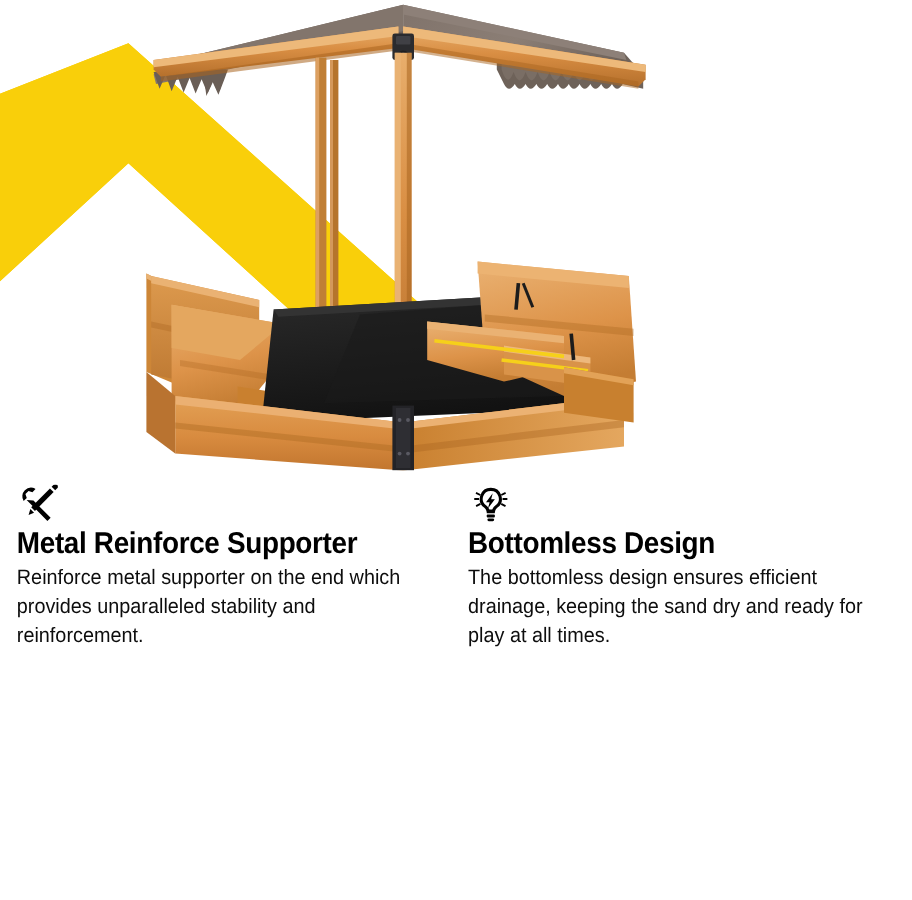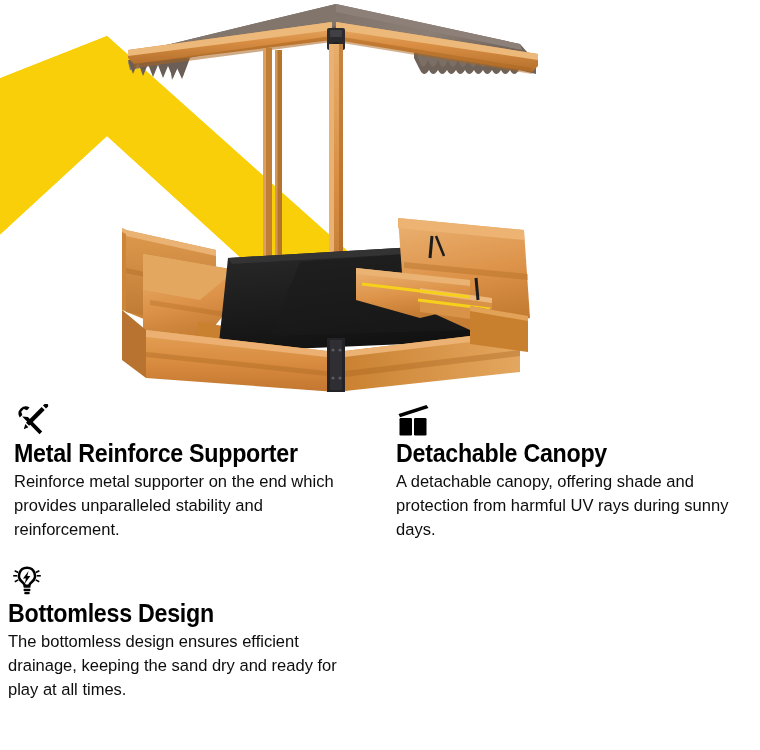--- a/index.html
+++ b/index.html
@@ -241,36 +241,20 @@
 
             <path d="M11.3 20.1 l3.1 3.1 l-4.6 2.0 z"></path>
           </g>
         </svg>
       </div>
       <div class="f-title">Metal Reinforce Supporter</div>
       <div class="f-body">Reinforce metal supporter on the end which provides unparalleled stability and reinforcement.</div>
     </div>
 
 
-    <div class="feature">
-      <div class="f-icon">
-        <svg width="40" height="34" viewBox="0 0 40 34">
-          <g fill="#000">
-
-            <path d="M2.5 10.0 L30.5 1.0 L32.5 4.0 L4.0 13.2 Z"></path>
-
-            <rect x="3.5" y="14.0" width="12.5" height="17.5" rx="1.2"></rect>
-
-            <rect x="18.0" y="14.0" width="12.5" height="17.5" rx="1.2"></rect>
-          </g>
-        </svg>
-      </div>
-      <div class="f-title">Detachable Canopy</div>
-      <div class="f-body">A detachable canopy, offering shade and protection from harmful UV rays during sunny days.</div>
-    </div>
 
     <div class="feature right">
       <div class="f-icon">
         <svg width="38" height="34" viewBox="0 0 38 34">
           <g fill="#000">
 
             <path d="M19 2.5 a9.2 9.2 0 0 0 -5.6 16.5 c1.3 1.1 1.9 2.1 2.1 3.4 l0.2 1.4 l6.6 0 l0.2 -1.4
                      c0.2 -1.3 0.8 -2.3 2.1 -3.4 A9.2 9.2 0 0 0 19 2.5 z
                      M19 5.1 a6.6 6.6 0 0 1 4.0 11.9 c-1.4 1.1 -2.3 2.3 -2.8 3.6 l-2.4 0
                      c-0.5 -1.3 -1.4 -2.5 -2.8 -3.6 A6.6 6.6 0 0 1 19 5.1 z"></path>

